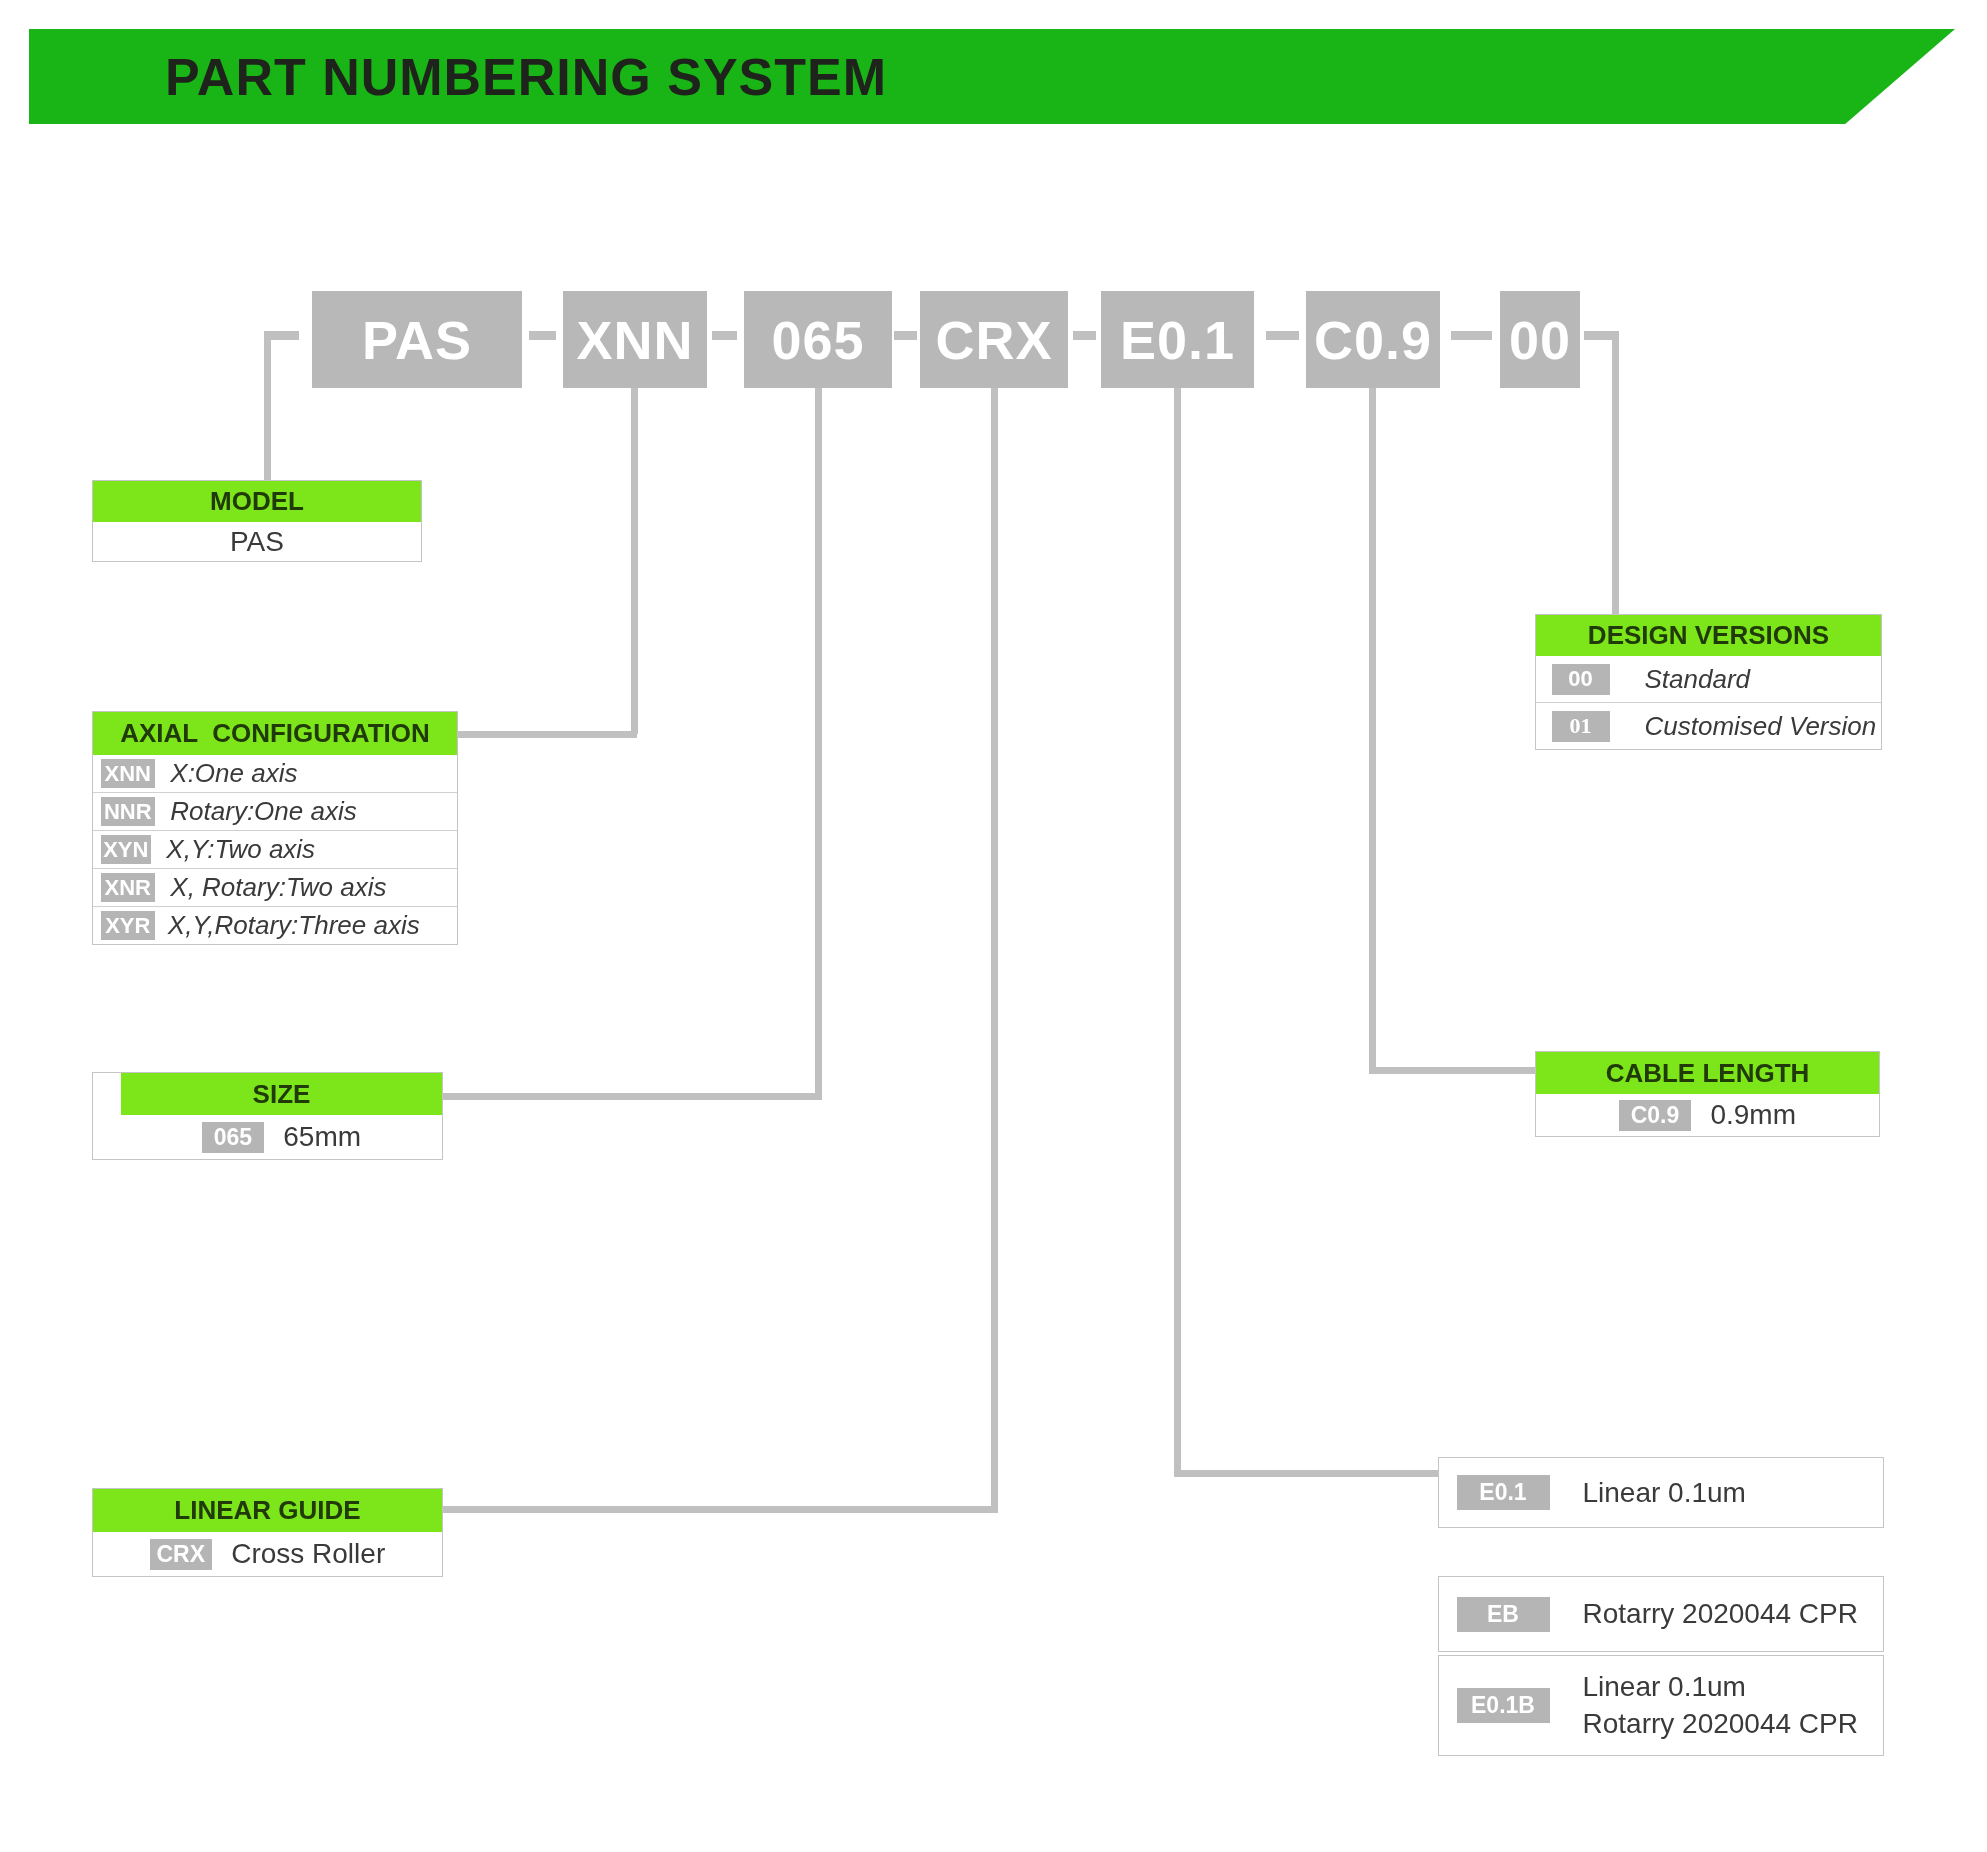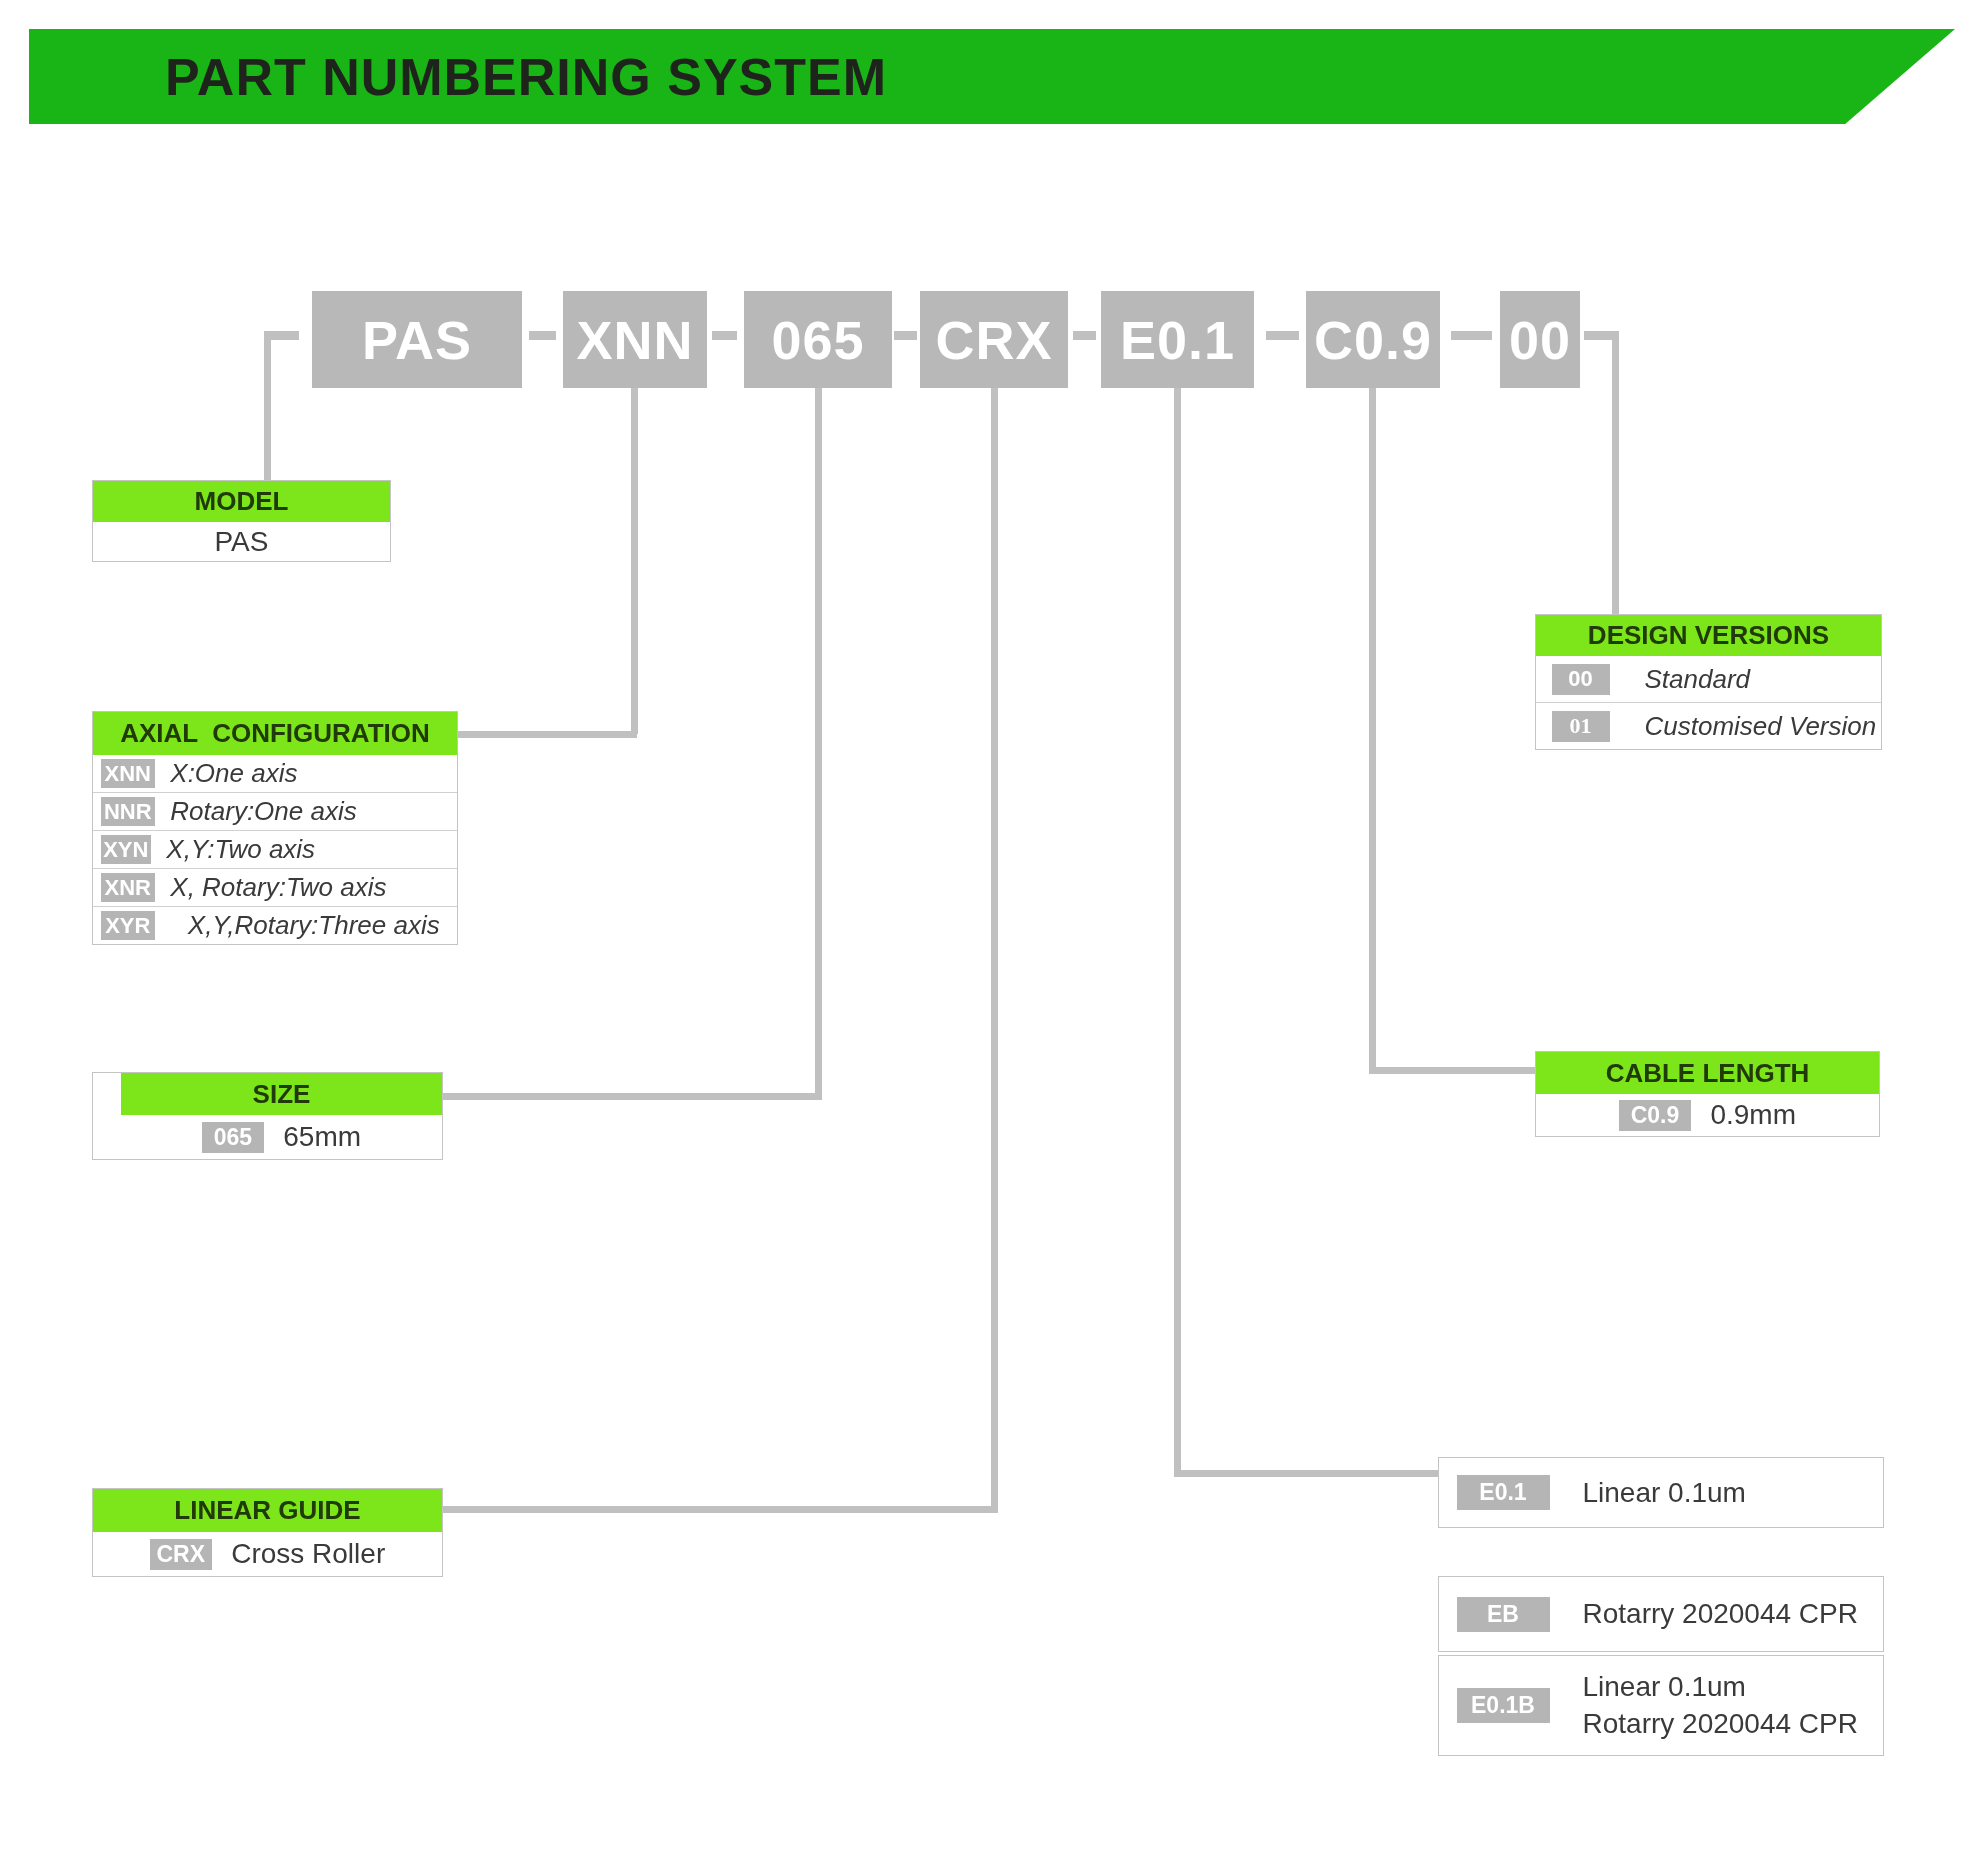--- a/index.html
+++ b/index.html
@@ -67,21 +67,21 @@
   <div class="vline" style="left:815px;top:388px;height:711px;"></div>
   <div class="hline" style="left:442px;top:1093px;width:380px;"></div>
   <div class="vline" style="left:991px;top:388px;height:1125px;"></div>
   <div class="hline" style="left:442px;top:1506px;width:556px;"></div>
   <div class="vline" style="left:1174px;top:388px;height:1089px;"></div>
   <div class="hline" style="left:1174px;top:1470px;width:266px;"></div>
   <div class="vline" style="left:1369px;top:388px;height:686px;"></div>
   <div class="hline" style="left:1369px;top:1067px;width:168px;"></div>
   <div class="vline" style="left:1612px;top:331px;height:285px;"></div>
 
-  <div class="co" style="left:92px;top:480px;width:299px;">
+  <div class="co" style="left:92px;top:480px;width:330px;">
     <div class="co-h" style="height:41px;">MODEL</div>
     <div class="co-body" style="height:39px;">
       <span class="lbl-lg">PAS</span>
     </div>
   </div>
 
   <div class="co" style="left:92px;top:711px;width:366px;">
     <div class="co-h" style="height:43px;">AXIAL  CONFIGURATION</div>
     <div class="co-row" style="height:37px;">
       <span class="badge" style="margin-left:7.8px;width:54px;height:29px;">XNN</span>
@@ -94,21 +94,21 @@
     <div class="co-row sep" style="height:37px;">
       <span class="badge" style="margin-left:7.8px;width:50px;height:29px;">XYN</span>
       <span class="lbl" style="margin-left:15.5px;">X,Y:Two axis</span>
     </div>
     <div class="co-row sep" style="height:37px;">
       <span class="badge" style="margin-left:7.8px;width:54px;height:29px;">XNR</span>
       <span class="lbl" style="margin-left:15.5px;">X, Rotary:Two axis</span>
     </div>
     <div class="co-row sep" style="height:37px;">
       <span class="badge" style="margin-left:7.8px;width:54px;height:29px;">XYR</span>
-      <span class="lbl" style="margin-left:33px;">X,Y,Rotary:Three axis</span>
+      <span class="lbl" style="margin-left:13px;">X,Y,Rotary:Three axis</span>
     </div>
   </div>
 
   <div class="co" style="left:92px;top:1072px;width:351px;padding-left:28px;">
     <div class="co-h" style="height:42px;">SIZE</div>
     <div class="co-body" style="height:44px;">
       <span class="badge" style="width:62px;height:31px;font-size:23px;">065</span>
       <span class="lbl-lg">65mm</span>
     </div>
   </div>

